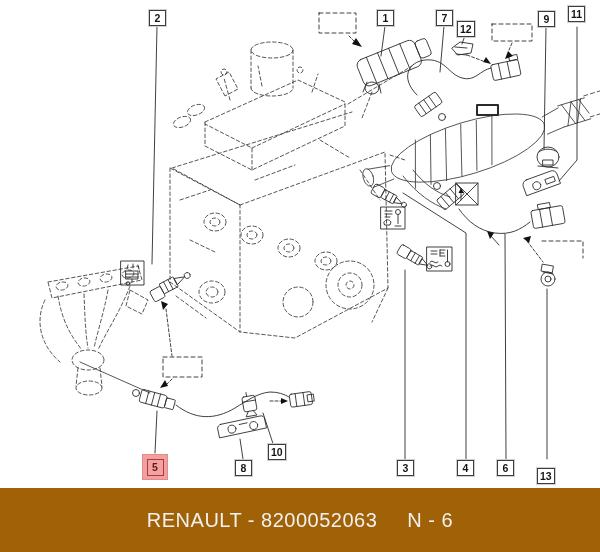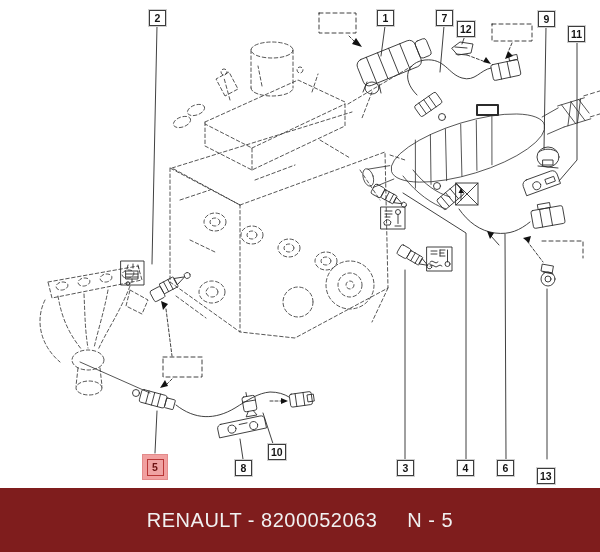--- a/index.html
+++ b/index.html
@@ -8,21 +8,21 @@
   .canvas{position:absolute;left:0;top:0;}
   .callout{position:absolute;box-sizing:border-box;min-width:17px;height:16px;padding:0 2px;
            background:#ffffff;border:1px solid #3c3c3c;outline:1px solid #cfcfcf;
            display:flex;align-items:center;justify-content:center;
            font-size:10.5px;font-weight:bold;color:#141414;line-height:1;cursor:pointer;}
   .callout-hl{position:absolute;width:26px;height:26px;background:#f1a0a0;border:1px solid #e38a8a;
               box-sizing:border-box;display:flex;align-items:center;justify-content:center;cursor:pointer;}
   .callout-hl-inner{box-sizing:border-box;width:17px;height:17px;background:#efa3a3;
               border:1.5px solid #b93636;display:flex;align-items:center;justify-content:center;
               font-size:10.5px;font-weight:bold;color:#6e1414;line-height:1;}
-  .footer{position:absolute;left:0;top:488px;width:600px;height:64px;background:#7f1d1d;
+  .footer{position:absolute;left:0;top:488px;width:600px;height:64px;background:#a16207;
           color:#f1f1f1;display:flex;align-items:center;justify-content:center;gap:30px;
           font-size:20px;letter-spacing:.5px;}
   svg *{vector-effect:non-scaling-stroke;}
 </style>
 </head>
 <body>
 
 <div class="stage">
 
   <svg class="canvas" width="600" height="488" viewBox="0 0 600 488" fill="none" stroke="#2b2b2b" stroke-width="0.9" stroke-linecap="round" stroke-linejoin="round">
@@ -284,30 +284,30 @@
       <path d="M243,459 L240,439"></path>
       <path d="M278,459 L263,413"></path>
     </g>
   </svg>
 
   <div class="callout" style="left:377px;top:10px;">1</div>
   <div class="callout" style="left:149px;top:10px;">2</div>
   <div class="callout" style="left:436px;top:10px;">7</div>
   <div class="callout" style="left:457px;top:21px;">12</div>
   <div class="callout" style="left:538px;top:11px;">9</div>
-  <div class="callout" style="left:568px;top:26px;">11</div>
+  <div class="callout" style="left:568px;top:6px;">11</div>
   <div class="callout" style="left:397px;top:460px;">3</div>
   <div class="callout" style="left:457px;top:460px;">4</div>
   <div class="callout" style="left:497px;top:460px;">6</div>
   <div class="callout" style="left:537px;top:468px;">13</div>
   <div class="callout" style="left:235px;top:460px;">8</div>
   <div class="callout" style="left:268px;top:444px;">10</div>
 
   <div class="callout-hl" style="left:142px;top:454px;">
     <div class="callout-hl-inner">5</div>
   </div>
 
   <div class="footer">
     <span>RENAULT - 8200052063</span>
-    <span>N - 5</span>
+    <span>N - 6</span>
   </div>
 
 </div>
 
 </body></html>

